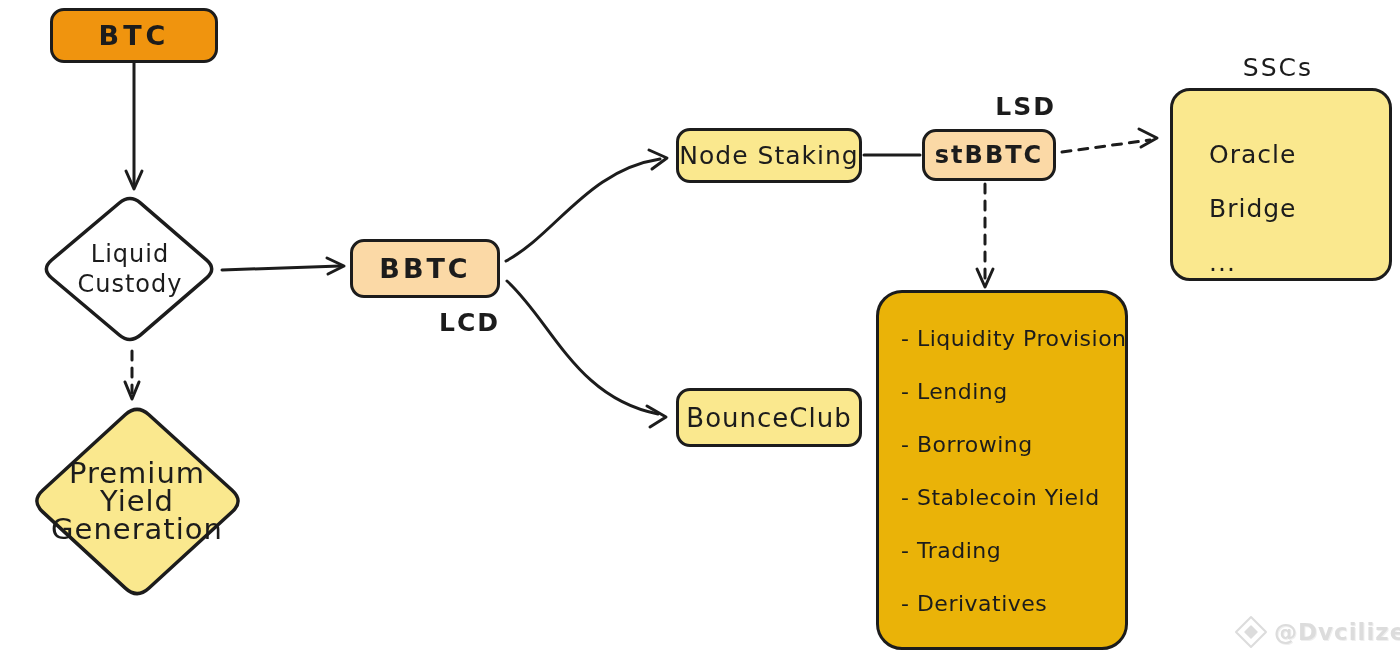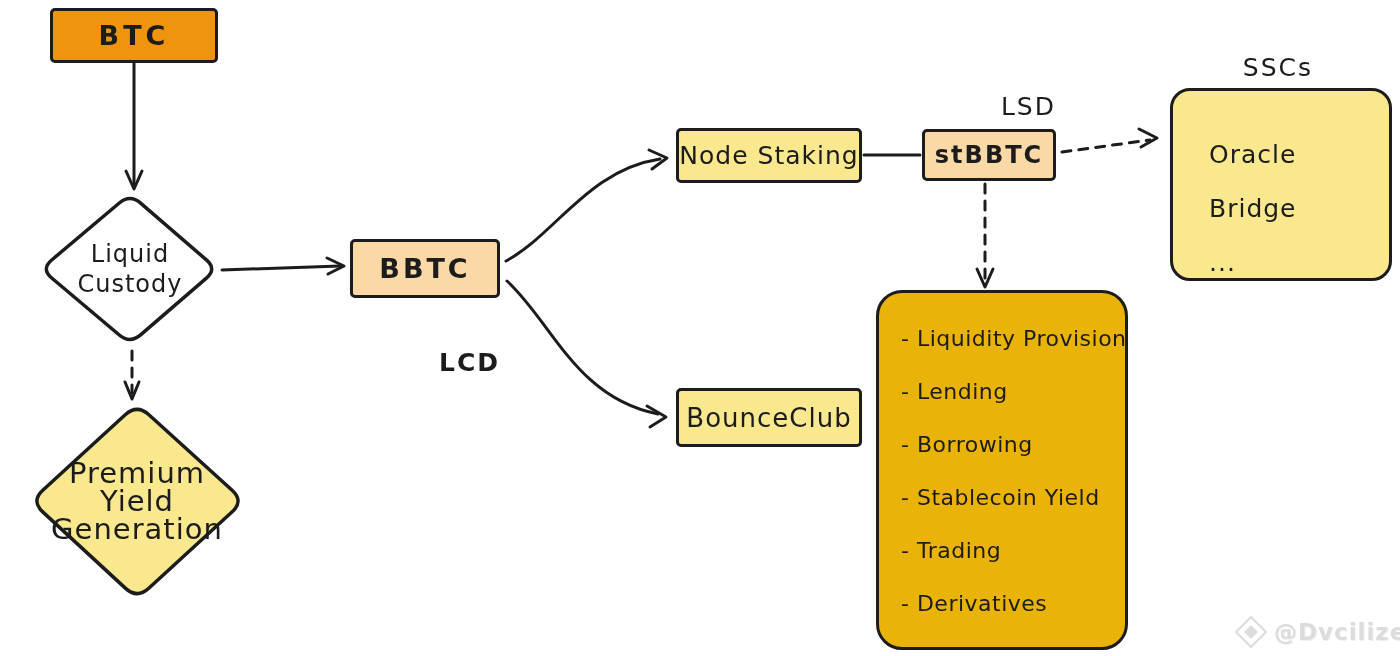--- a/index.html
+++ b/index.html
@@ -8,21 +8,21 @@
     font-family:"DejaVu Sans", sans-serif; color:#1c1c1c; overflow:hidden;
   }
   svg.wires { position:absolute; left:0; top:0; width:1400px; height:656px; }
   .wire { stroke:var(--stroke,#1c1c1c); stroke-width:3; fill:none; stroke-linecap:round; stroke-linejoin:round; }
   .wire.dashed { stroke-dasharray:9 8; }
   .head { stroke:var(--stroke,#1c1c1c); stroke-width:3; fill:none; stroke-linecap:round; stroke-linejoin:round; }
   .shape { stroke:var(--stroke,#1c1c1c); stroke-width:3.5; stroke-linejoin:round; }
 
   .node {
     position:absolute; box-sizing:border-box;
-    border:3px solid var(--stroke,#1c1c1c); border-radius:5px;
+    border:3px solid var(--stroke,#1c1c1c); border-radius:14px;
     display:flex; align-items:center; justify-content:center;
     letter-spacing:1px; white-space:nowrap;
   }
   .node-btc        { left:50px;  top:8px;   width:168px; height:55px; background:var(--orange,#F0940E); font-size:27px; font-weight:bold; letter-spacing:4px; }
   .node-bbtc       { left:350px; top:239px; width:150px; height:59px; background:var(--peach,#FBD9A6);  font-size:27px; font-weight:bold; letter-spacing:3px; }
   .node-nodestaking{ left:676px; top:128px; width:186px; height:55px; background:var(--yellow,#FAE88E); font-size:25px; }
   .node-stbbtc     { left:922px; top:129px; width:134px; height:52px; background:var(--peach,#FBD9A6);  font-size:24px; font-weight:bold; letter-spacing:2px; }
   .node-bounceclub { left:676px; top:388px; width:186px; height:59px; background:var(--yellow,#FAE88E); font-size:26px; }
 
   .node-sscs {
@@ -33,22 +33,22 @@
   .node-sscs .sscs-item { line-height:30px; }
 
   .node-defi {
     left:876px; top:290px; width:252px; height:360px; background:#eab308;
     border-radius:26px; flex-direction:column; align-items:flex-start; justify-content:flex-start;
     padding:30px 0 0 22px; font-size:22px; row-gap:21px;
   }
   .node-defi .defi-item { line-height:32px; letter-spacing:0.5px; }
 
   .floating-label { position:absolute; text-align:right; font-size:25px; letter-spacing:2px; }
-  .label-lcd  { left:350px; top:308px; width:150px; font-weight:bold;margin-top:40px; }
-  .label-lsd  { left:922px; top:92px;  width:134px; font-weight:normal; }
+  .label-lcd  { left:350px; top:308px; width:150px; font-weight:bold; }
+  .label-lsd  { left:922px; top:92px;  width:134px; font-weight:bold; }
   .label-sscs { left:1168px; top:53px; width:145px; }
 
   .diamond-text {
     position:absolute; text-align:center; font-size:24px; letter-spacing:1px;
   }
   .text-liquid  { left:40px; top:239px; width:180px; line-height:30px; }
   .text-premium { left:37px; top:459px; width:200px; font-size:29px; line-height:28px;text-align:center; }
 
   .watermark {
     position:absolute; left:1234px; top:615px; display:flex; align-items:center; gap:6px;

